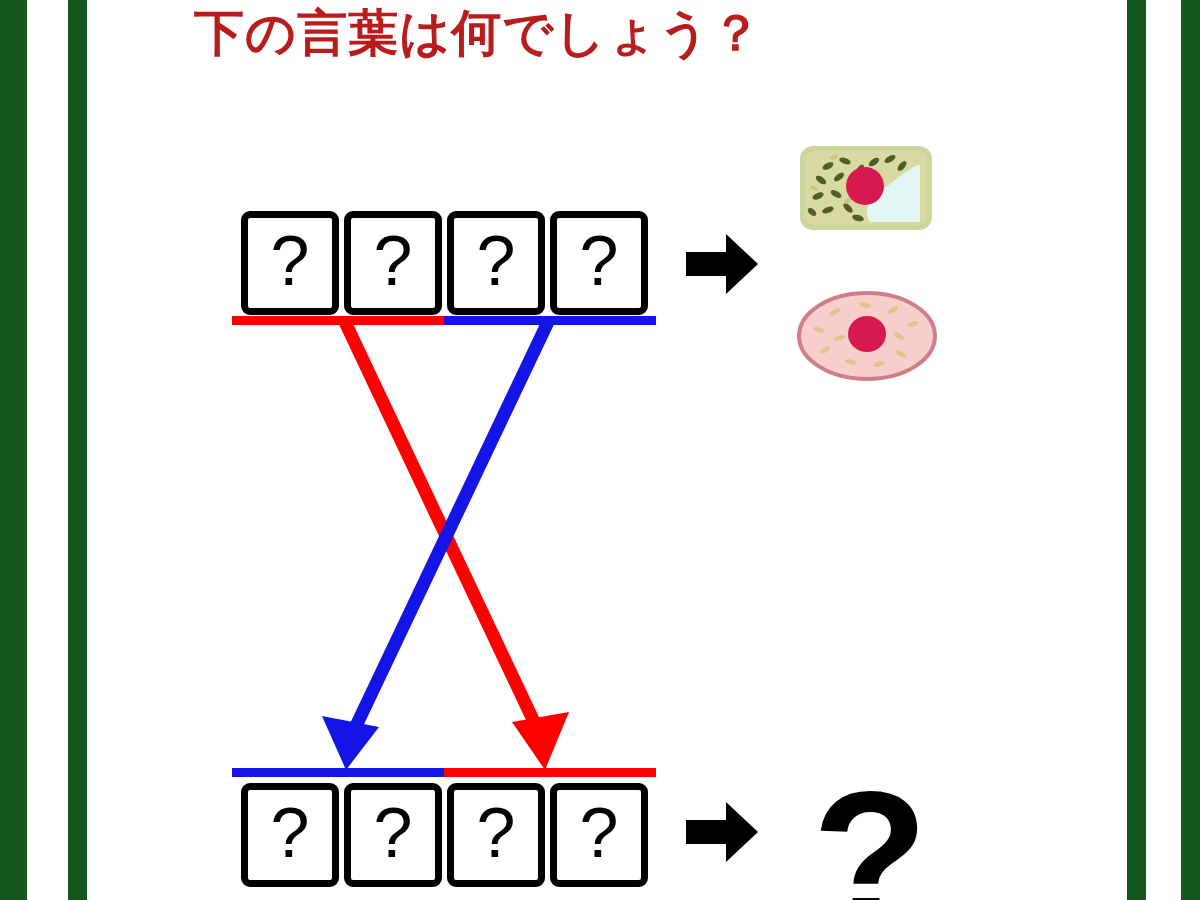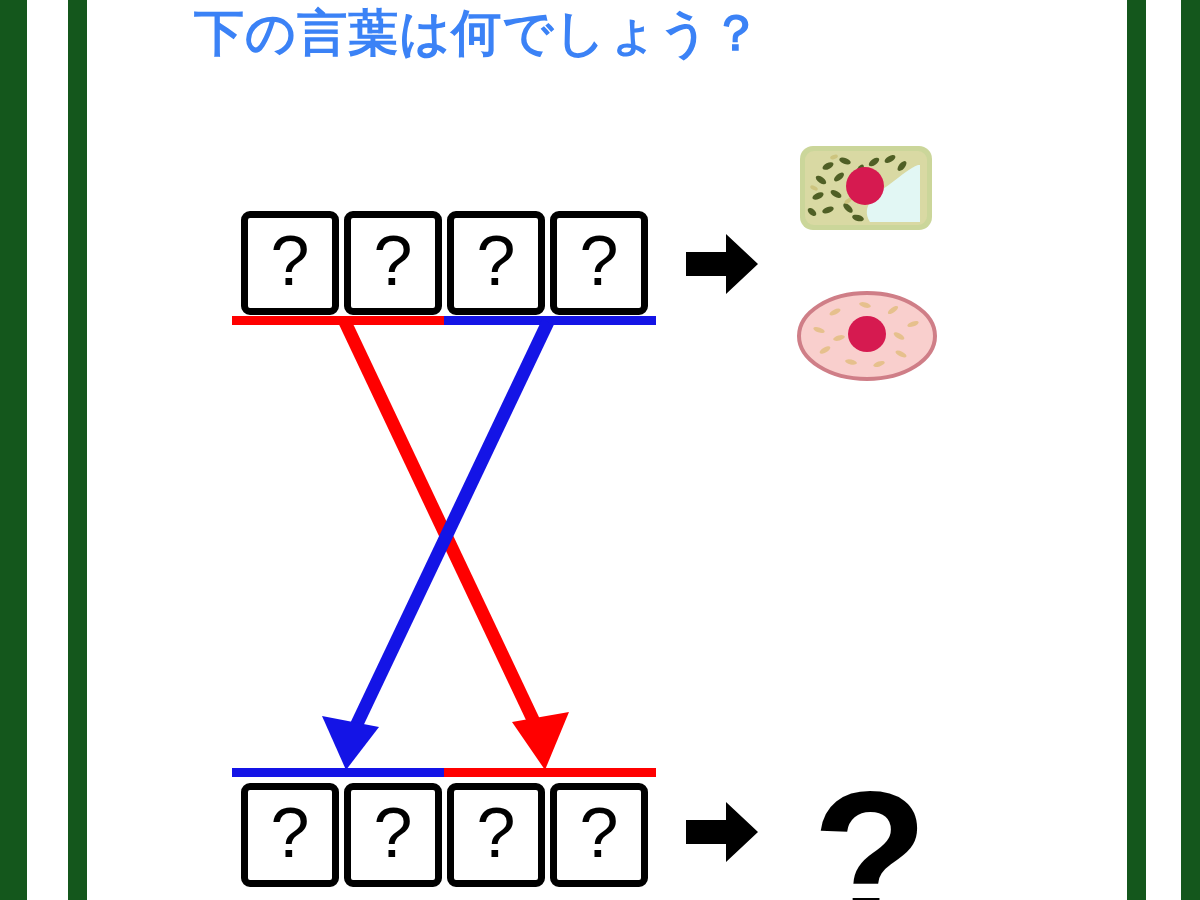--- a/index.html
+++ b/index.html
@@ -35,21 +35,21 @@
   #band-right-inner { left: 1127px; width: 19px; }
   #band-right-outer { left: 1181px; width: 19px; }
 
   
   #title {
     position: absolute;
     left: 0;
     top: 2px;
     width: 956px;
     text-align: center;
-    color: #3b82f6;
+    color: #b91c1c;
     font-size: 50px;
     line-height: 62px;
     font-weight: 700;
     letter-spacing: 1px;
     white-space: nowrap;
   }
 
   
   .box-row {
     position: absolute;

